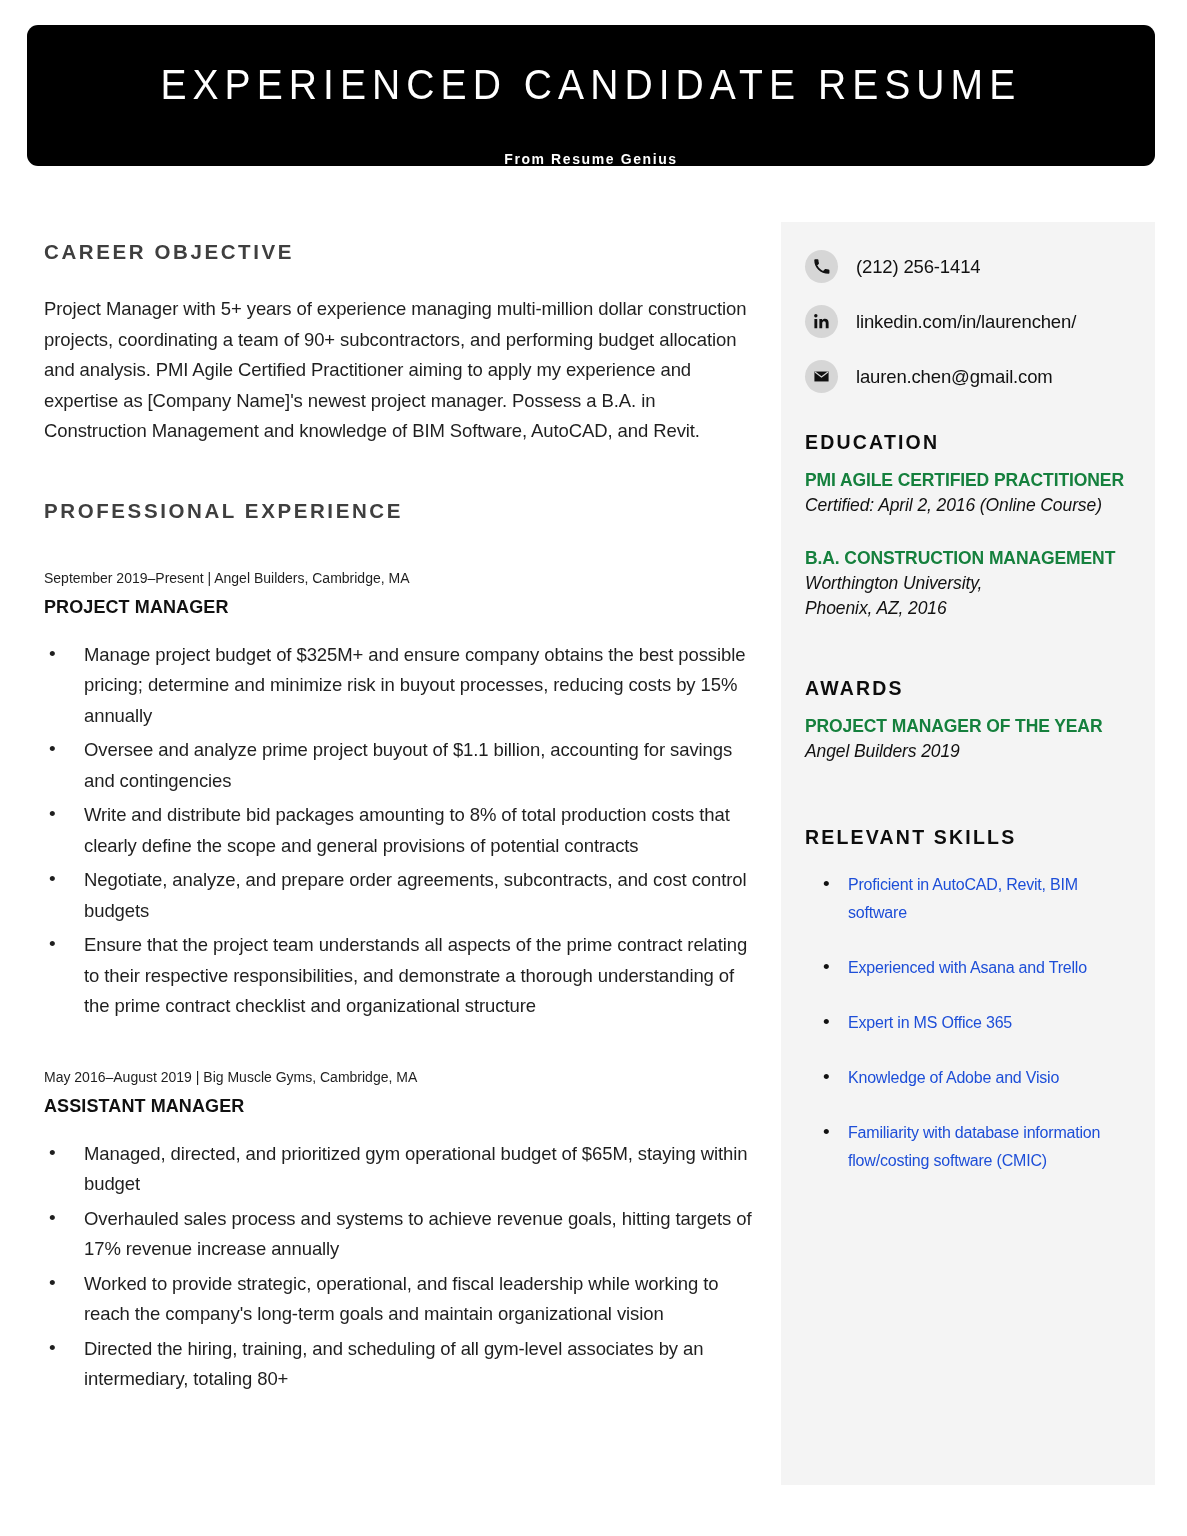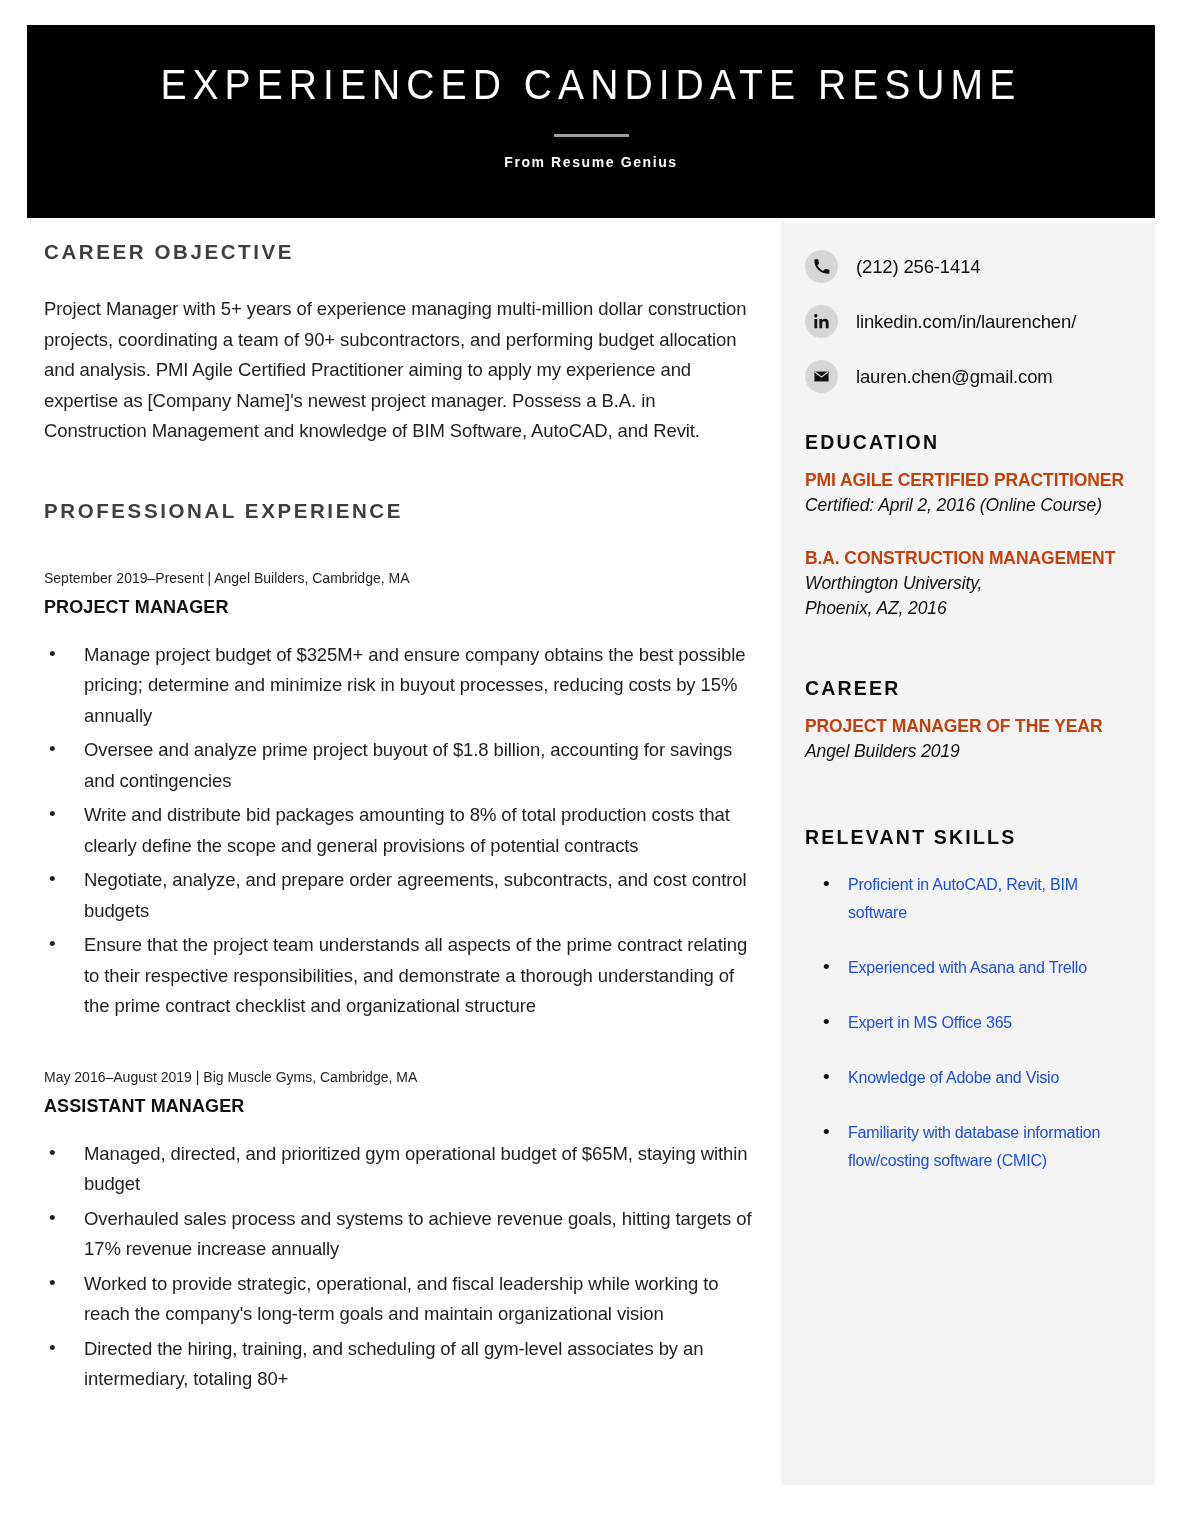--- a/index.html
+++ b/index.html
@@ -20,28 +20,29 @@
     overflow: hidden;
     background: #ffffff;
   }
 
   
   .banner {
     position: absolute;
     left: 27px;
     top: 25px;
     width: 1128px;
-    height: 193px;
+    height: 141px;
     background: #000000;
     box-sizing: border-box;
     display: flex;
     flex-direction: column;
     align-items: center;
     justify-content: flex-start;
     padding-top: 38px;
+    border-radius: 11px;
   }
   .banner-title {
     color: #ffffff;
     font-family: "Liberation Sans", sans-serif;
     font-size: 42px;
     font-weight: 400;
     letter-spacing: 6.5px;
     line-height: 1.05;
     white-space: nowrap;
     transform: scaleX(0.93);
@@ -169,21 +170,21 @@
     font-weight: 700;
     letter-spacing: 2.2px;
     margin: 0 0 14px 0;
   }
   .side-head.edu { margin-top: 38px; }
   .side-head.awards { margin-top: 56px; }
   .side-head.skills { margin-top: 62px; margin-bottom: 22px; }
 
   .entry { margin-bottom: 20px; }
   .entry-title {
-    color: #c2410c;
+    color: #15803d;
     font-size: 17.5px;
     font-weight: 700;
     line-height: 25px;
     margin: 0;
     letter-spacing: -0.1px;
   }
   .entry-sub {
     color: #111111;
     font-size: 17.5px;
     font-style: italic;
@@ -231,21 +232,21 @@
     <h2 class="sec-head">CAREER OBJECTIVE</h2>
     <p class="objective">Project Manager with 5+ years of experience managing multi-million dollar construction projects, coordinating a team of 90+ subcontractors, and performing budget allocation and analysis. PMI Agile Certified Practitioner aiming to apply my experience and expertise as [Company Name]'s newest project manager. Possess a B.A. in Construction Management and knowledge of BIM Software, AutoCAD, and Revit.</p>
 
     <h2 class="sec-head second">PROFESSIONAL EXPERIENCE</h2>
 
     <div class="job">
       <p class="job-meta">September 2019–Present | Angel Builders, Cambridge, MA</p>
       <p class="job-title">PROJECT MANAGER</p>
       <ul class="bullets">
         <li>Manage project budget of $325M+ and ensure company obtains the best possible pricing; determine and minimize risk in buyout processes, reducing costs by 15% annually</li>
-        <li>Oversee and analyze prime project buyout of $1.8 billion, accounting for savings and contingencies</li>
+        <li>Oversee and analyze prime project buyout of $1.1 billion, accounting for savings and contingencies</li>
         <li>Write and distribute bid packages amounting to 8% of total production costs that clearly define the scope and general provisions of potential contracts</li>
         <li>Negotiate, analyze, and prepare order agreements, subcontracts, and cost control budgets</li>
         <li>Ensure that the project team understands all aspects of the prime contract relating to their respective responsibilities, and demonstrate a thorough understanding of the prime contract checklist and organizational structure</li>
       </ul>
     </div>
 
     <div class="job">
       <p class="job-meta">May 2016–August 2019 | Big Muscle Gyms, Cambridge, MA</p>
       <p class="job-title">ASSISTANT MANAGER</p>
       <ul class="bullets">
@@ -294,21 +295,21 @@
     <div class="entry">
       <p class="entry-title">PMI AGILE CERTIFIED PRACTITIONER</p>
       <p class="entry-sub">Certified: April 2, 2016 (Online Course)</p>
     </div>
     <div class="entry" style="margin-top:28px;">
       <p class="entry-title">B.A. CONSTRUCTION MANAGEMENT</p>
       <p class="entry-sub">Worthington University,</p>
       <p class="entry-sub">Phoenix, AZ, 2016</p>
     </div>
 
-    <h3 class="side-head awards">CAREER</h3>
+    <h3 class="side-head awards">AWARDS</h3>
     <div class="entry">
       <p class="entry-title">PROJECT MANAGER OF THE YEAR</p>
       <p class="entry-sub">Angel Builders 2019</p>
     </div>
 
     <h3 class="side-head skills">RELEVANT SKILLS</h3>
     <ul class="skills">
       <li>Proficient in AutoCAD, Revit, BIM software</li>
       <li>Experienced with Asana and Trello</li>
       <li>Expert in MS Office 365</li>

